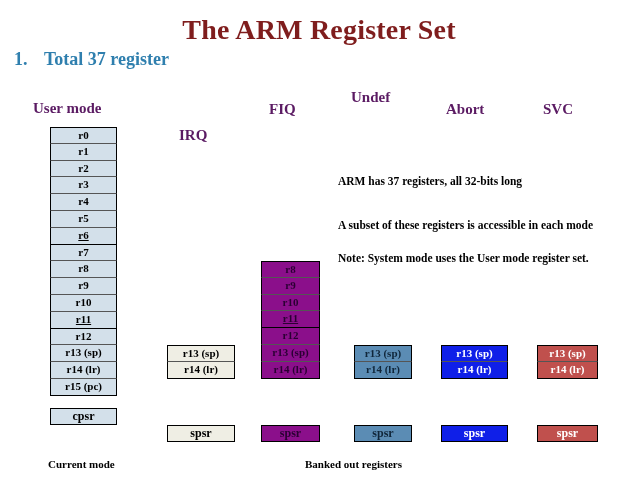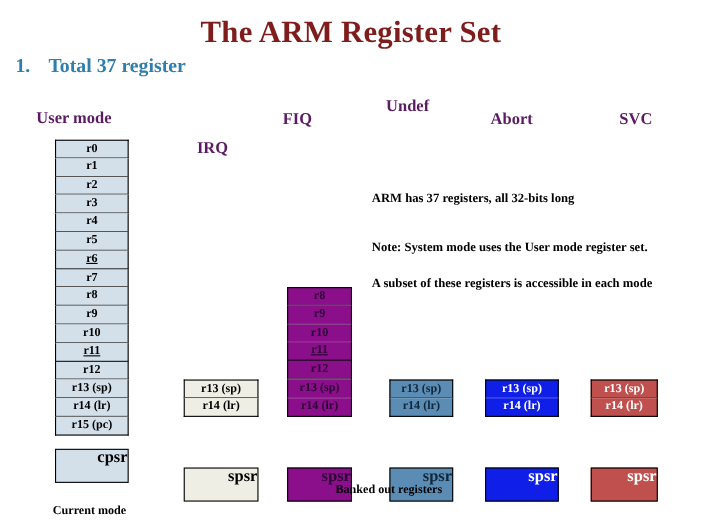--- a/index.html
+++ b/index.html
@@ -85,24 +85,24 @@
     overflow: hidden;
   }
   .reg-cell.first { border-top: 1.4px solid #000; }
   .reg-cell.last  { border-bottom: 1.4px solid #000; }
   .reg-cell.thickline { border-bottom: 1.6px solid #000; text-decoration: underline; }
 
   
   .single-box {
     position: absolute;
     box-sizing: border-box;
-    height: 31px;
+    height: 17px;
     line-height: 15px;
-    text-align: right;
-    font-size: 15px;
+    text-align: center;
+    font-size: 12px;
     font-weight: bold;
     border: 1.4px solid #000;
     white-space: nowrap;
     overflow: hidden;
   }
 
   
   .theme-user  { background: #d3e0ea; color: #000000; }
   .theme-irq   { background: #efeee4; color: #000000; }
   .theme-fiq   { background: #8b0f8b; color: #2a0033; }
@@ -140,24 +140,24 @@
 
   <div class="slide-title">The ARM Register Set</div>
 
   <div class="slide-subtitle-wrap">
     <span class="slide-subtitle-num">1.</span>
     <span class="slide-subtitle-text">Total 37 register</span>
   </div>
 
   <div class="col-header" style="left:33px;  top:99px;">User mode</div>
   <div class="col-header" style="left:179px; top:100px;margin-top:26px;">IRQ</div>
-  <div class="col-header" style="left:257px; top:100px;">FIQ</div>
+  <div class="col-header" style="left:269px; top:100px;">FIQ</div>
   <div class="col-header" style="left:351px; top:88px;">Undef</div>
   <div class="col-header" style="left:446px; top:100px;">Abort</div>
-  <div class="col-header" style="left:563px; top:100px;">SVC</div>
+  <div class="col-header" style="left:543px; top:100px;">SVC</div>
 
   <div class="reg-col" id="col-user" style="left:50px; top:127px; width:67px;">
       <div class="reg-cell theme-user first">r0</div>
       <div class="reg-cell theme-user">r1</div>
       <div class="reg-cell theme-user">r2</div>
       <div class="reg-cell theme-user">r3</div>
       <div class="reg-cell theme-user">r4</div>
       <div class="reg-cell theme-user">r5</div>
       <div class="reg-cell theme-user thickline">r6</div>
       <div class="reg-cell theme-user">r7</div>
@@ -204,20 +204,20 @@
 
   <div class="reg-col" id="col-svc" style="left:537px; top:345px; width:61px;">
       <div class="reg-cell theme-svc first">r13 (sp)</div>
       <div class="reg-cell theme-svc last">r14 (lr)</div>
     </div>
   <div class="single-box theme-svc" style="left:537px; top:425px; width:61px;">spsr</div>
 
   <div class="info-block">
     <div class="info-line">ARM has 37 registers, all 32-bits long</div>
     <div class="info-gap"></div>
+    <div class="info-line">A subset of these registers is accessible in each mode</div>
     <div class="info-line">Note: System mode uses the User mode register set.</div>
-    <div class="info-line">A subset of these registers is accessible in each mode</div>
   </div>
 
   <div class="footer-note" style="left:48px;  top:458px;">Current mode</div>
-  <div class="footer-note" style="left:305px; top:439px;">Banked out registers</div>
+  <div class="footer-note" style="left:305px; top:458px;">Banked out registers</div>
 
 </div>
 
 </body></html>

